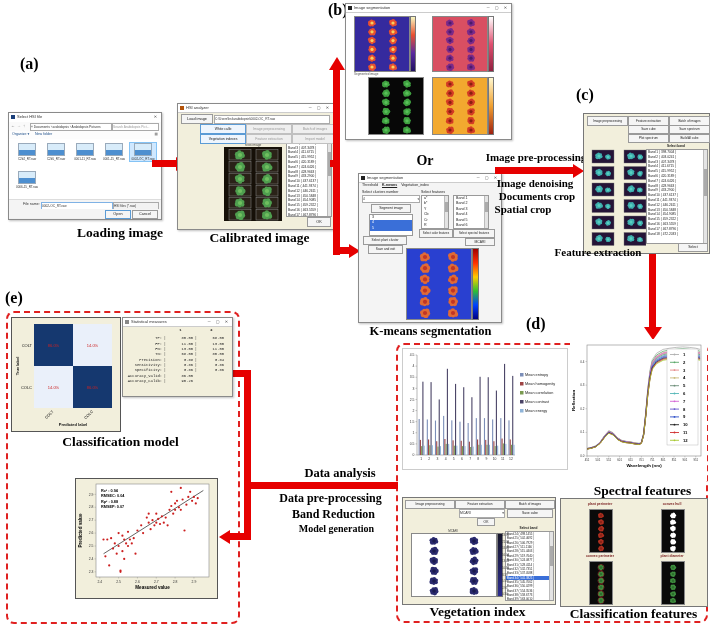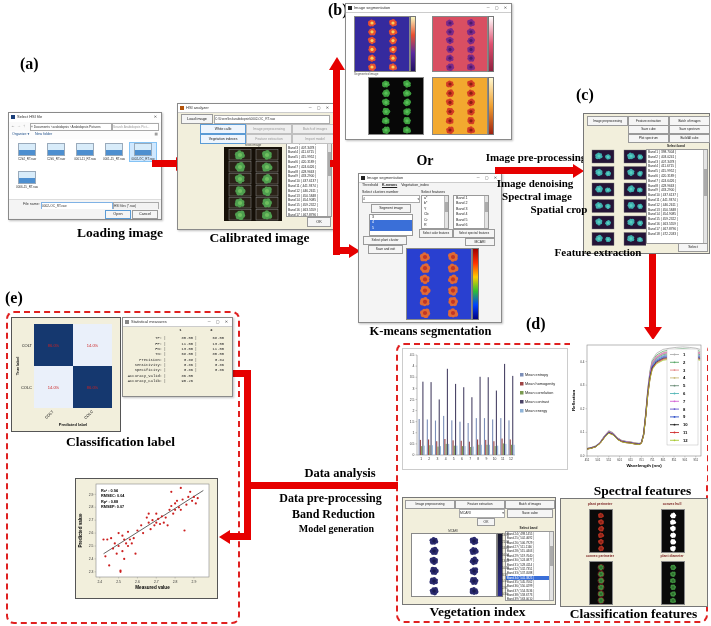--- a/index.html
+++ b/index.html
@@ -1622,21 +1622,21 @@
         </div>
         <div class="srow">
           <div class="c0">Accuracy_calib:</div>
           <div class="sep">|</div>
           <div class="c1">90.26</div>
           <div class="sep"></div>
           <div class="c2"></div>
         </div>
       </div>
   </div>
-  <div class="abs serif cap" style="left:28px;top:434px;width:185px;font-size:13.5px;">Classification label</div>
+  <div class="abs serif cap" style="left:28px;top:434px;width:185px;font-size:13.5px;">Classification model</div>
 
   <div class="creampanel" style="left:75px;top:478px;width:141px;height:119px;border-color:#555;">
     <svg id="chart-regression" width="139" height="117">
         <rect x="20" y="5" width="113" height="93" fill="#fff" stroke="#888" stroke-width="0.6"></rect>
         <line x1="23.76666666666667" y1="98" x2="23.76666666666667" y2="99.5" stroke="#888" stroke-width="0.4"></line>
         <text x="23.76666666666667" y="103.5" font-size="3.4" text-anchor="middle" fill="#333">2.4</text>
         <line x1="42.600000000000016" y1="98" x2="42.600000000000016" y2="99.5" stroke="#888" stroke-width="0.4"></line>
         <text x="42.600000000000016" y="103.5" font-size="3.4" text-anchor="middle" fill="#333">2.5</text>
         <line x1="61.43333333333336" y1="98" x2="61.43333333333336" y2="99.5" stroke="#888" stroke-width="0.4"></line>
         <text x="61.43333333333336" y="103.5" font-size="3.4" text-anchor="middle" fill="#333">2.6</text>
@@ -1723,18 +1723,18 @@
         <circle cx="119.8" cy="24.4" r="1.1" fill="#cc1f1f"></circle>
         <circle cx="121.7" cy="19.2" r="1.1" fill="#cc1f1f"></circle>
         <text x="25" y="13" font-size="3.8" font-weight="bold" fill="#000">Rc² :  0.94</text>
         <text x="25" y="18.4" font-size="3.8" font-weight="bold" fill="#000">RMSEC:  0.04</text>
         <text x="25" y="23.8" font-size="3.8" font-weight="bold" fill="#000">Rp² :  0.88</text>
         <text x="25" y="29.200000000000003" font-size="3.8" font-weight="bold" fill="#000">RMSEP:  0.07</text>
       </svg>
   </div>
 
 <div class="abs serif arrowtxt" style="left:490px;top:177px;width:90px;font-size:11px;">Image denoising</div>
-    <div class="abs serif arrowtxt" style="left:492px;top:190px;width:90px;font-size:11px;">Spectral image</div>
-    <div class="abs serif arrowtxt" style="left:514px;top:203px;width:90px;font-size:11px;">Spatial crop</div>
+    <div class="abs serif arrowtxt" style="left:492px;top:190px;width:90px;font-size:11px;">Documents crop</div>
+    <div class="abs serif arrowtxt" style="left:478px;top:203px;width:90px;font-size:11px;">Spatial crop</div>
     <div class="abs serif arrowtxt" style="left:268px;top:491px;width:125px;font-size:12px;">Data pre-processing</div>
     <div class="abs serif arrowtxt" style="left:271px;top:507px;width:125px;font-size:12px;">Band Reduction</div>
     <div class="abs serif arrowtxt" style="left:274px;top:523px;width:125px;font-size:10px;">Model generation</div>
   </div>
 
 </body></html>

